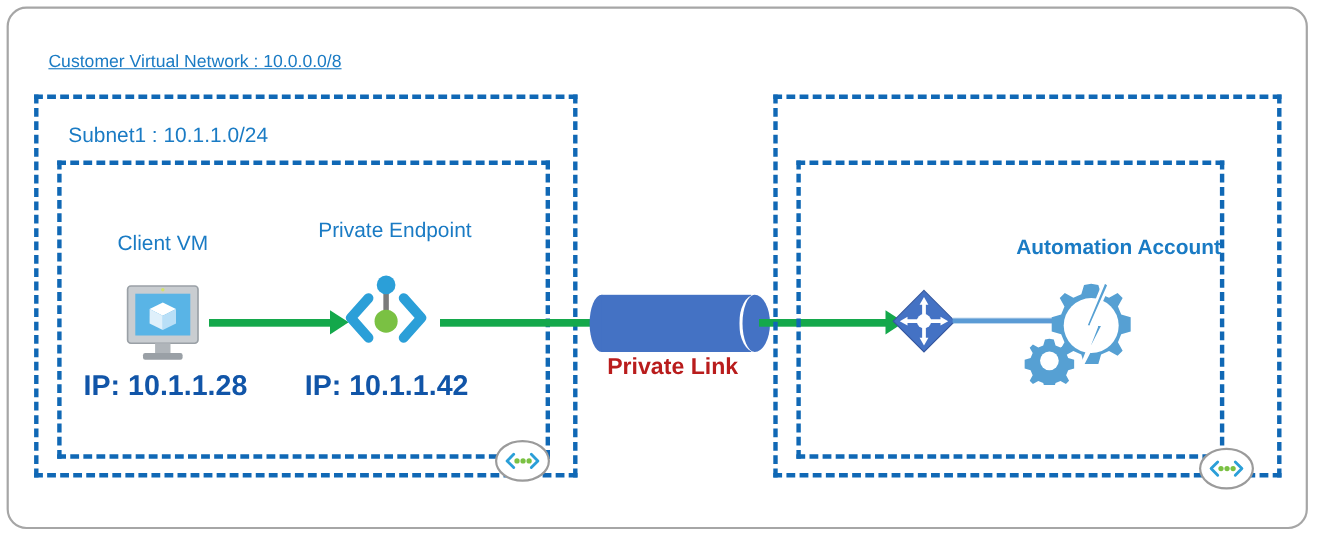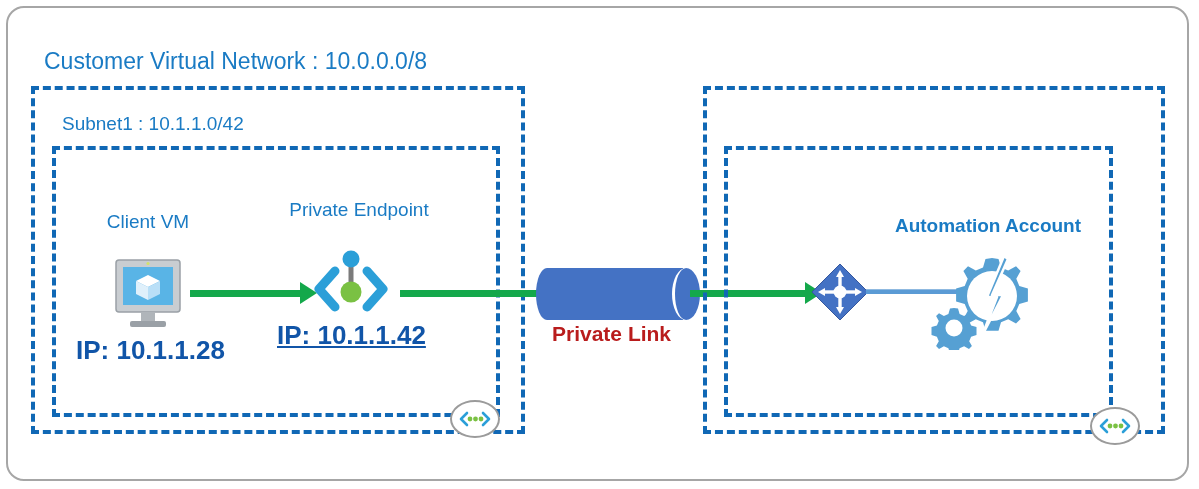--- a/index.html
+++ b/index.html
@@ -31,21 +31,21 @@
     background:transparent;
   }
 
   
   .vnet-title,.subnet-title{
     position:absolute;
     color:#1a7bc4;
     white-space:nowrap;
     font-weight:400;
   }
-  .vnet-title{font-size:23px;}
+  .vnet-title{font-size:16px;text-decoration:underline;}
   .subnet-title{font-size:19px;}
 
   .node-title{
     position:absolute;
     color:#1a7bc4;
     font-size:19px;
     white-space:nowrap;
     text-align:center;
     font-weight:400;
   }
@@ -124,21 +124,21 @@
 <body>
 
 <div id="canvas">
 
   <div class="outer-frame"></div>
 
   <div class="vnet-title" style="left:44px;top:48px;">Customer Virtual Network : 10.0.0.0/8</div>
 
   <div class="vnet-box" style="left:31px;top:86px;width:494px;height:348px;"></div>
 
-  <div class="subnet-title" style="left:62px;top:113px;">Subnet1 : 10.1.1.0/42</div>
+  <div class="subnet-title" style="left:62px;top:113px;">Subnet1 : 10.1.1.0/24</div>
 
   <div class="subnet-box" style="left:52px;top:146px;width:448px;height:271px;"></div>
 
   <div class="node-title" style="left:78px;top:199px;width:140px;margin-top:12px;">Client VM</div>
 
   <div class="icon" style="left:110px;top:258px;width:76px;height:72px;">
     <svg width="76" height="72" viewBox="0 0 76 72">
 
       <rect x="6" y="2" width="64" height="52" rx="3" fill="#c9cdd1" stroke="#9aa0a6" stroke-width="1.5"></rect>
 
@@ -170,21 +170,21 @@
       <polyline points="58,26 74,44 58,62" fill="none" stroke="#2b9fd8" stroke-width="9" stroke-linecap="round" stroke-linejoin="round"></polyline>
 
       <line x1="42" y1="16" x2="42" y2="45" stroke="#7b7b7b" stroke-width="5"></line>
 
       <circle cx="42" cy="14" r="8.5" fill="#2b9fd8"></circle>
 
       <circle cx="42" cy="47" r="10.5" fill="#7ac143"></circle>
     </svg>
   </div>
 
-  <div class="ip-label" style="left:277px;top:320px;width:144px;text-decoration:underline;">IP: 10.1.1.42</div>
+  <div class="ip-label" style="left:277px;top:335px;width:144px;">IP: 10.1.1.42</div>
 
   <div class="green-line" style="left:400px;top:290px;width:150px;"></div>
 
   <div class="subnet-badge" style="left:450px;top:400px;">
     <svg width="34" height="20" viewBox="0 0 34 20">
       <polyline points="9,4 3,10 9,16" fill="none" stroke="#2b9fd8" stroke-width="2.6" stroke-linecap="round" stroke-linejoin="round"></polyline>
       <polyline points="25,4 31,10 25,16" fill="none" stroke="#2b9fd8" stroke-width="2.6" stroke-linecap="round" stroke-linejoin="round"></polyline>
       <circle cx="12" cy="10" r="2.4" fill="#7ac143"></circle>
       <circle cx="17.5" cy="10" r="2.4" fill="#7ac143"></circle>
       <circle cx="23" cy="10" r="2.4" fill="#7ac143"></circle>
@@ -217,21 +217,21 @@
       <line x1="30" y1="30" x2="48" y2="30" stroke="#ffffff" stroke-width="3.4"></line>
       <polygon points="30,8 34,15 26,15" fill="#ffffff"></polygon>
       <polygon points="30,52 34,45 26,45" fill="#ffffff"></polygon>
       <polygon points="8,30 15,26 15,34" fill="#ffffff"></polygon>
       <polygon points="52,30 45,26 45,34" fill="#ffffff"></polygon>
     </svg>
   </div>
 
   <div class="blue-line" style="left:866px;top:289px;width:96px;"></div>
 
-  <div class="node-title bold" style="left:888px;top:215px;width:200px;">Automation Account</div>
+  <div class="node-title bold" style="left:910px;top:215px;width:200px;text-align:right;">Automation Account</div>
 
   <div class="icon" style="left:930px;top:250px;width:112px;height:100px;">
     <svg width="112" height="100" viewBox="0 0 112 100">
       <g fill="#56a0d3">
 
         <path d="M62 8 l6.5 1 2.5 8.6 7.2 3 7.8-4.3 4.6 4.6 -4.3 7.8 3 7.2 8.6 2.5 0 6.5 0 6.5 -8.6 2.5 -3 7.2 4.3 7.8 -4.6 4.6 -7.8-4.3 -7.2 3 -2.5 8.6 -6.5 0 -6.5 0 -2.5-8.6 -7.2-3 -7.8 4.3 -4.6-4.6 4.3-7.8 -3-7.2 -8.6-2.5 0-6.5 0-6.5 8.6-2.5 3-7.2 -4.3-7.8 4.6-4.6 7.8 4.3 7.2-3 2.5-8.6 z"></path>
 
         <path d="M24 66 l4 .6 1.6 5.4 4.5 1.9 4.9-2.7 2.9 2.9 -2.7 4.9 1.9 4.5 5.4 1.6 0 4 0 4 -5.4 1.6 -1.9 4.5 2.7 4.9 -2.9 2.9 -4.9-2.7 -4.5 1.9 -1.6 5.4 -4 0 -4 0 -1.6-5.4 -4.5-1.9 -4.9 2.7 -2.9-2.9 2.7-4.9 -1.9-4.5 -5.4-1.6 0-4 0-4 5.4-1.6 1.9-4.5 -2.7-4.9 2.9-2.9 4.9 2.7 4.5-1.9 1.6-5.4 z" transform="translate(0,-8)"></path>
       </g>
 

